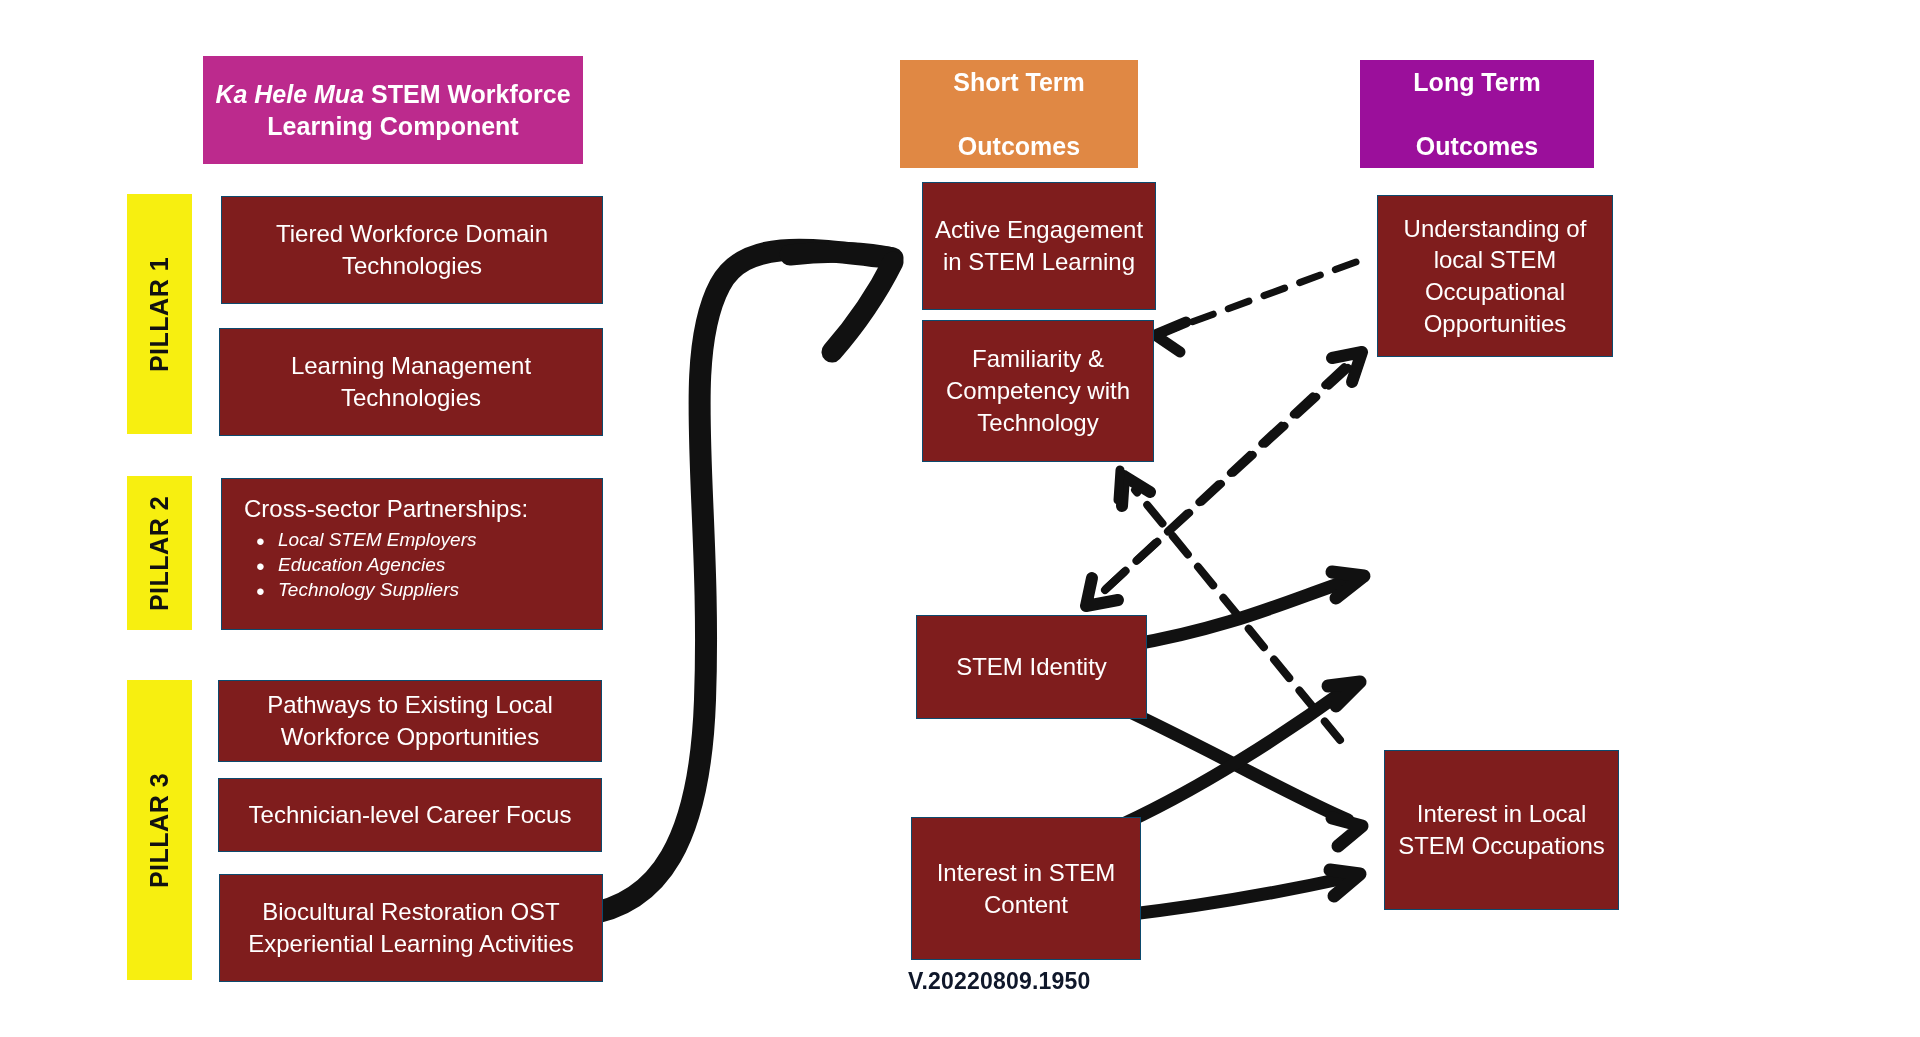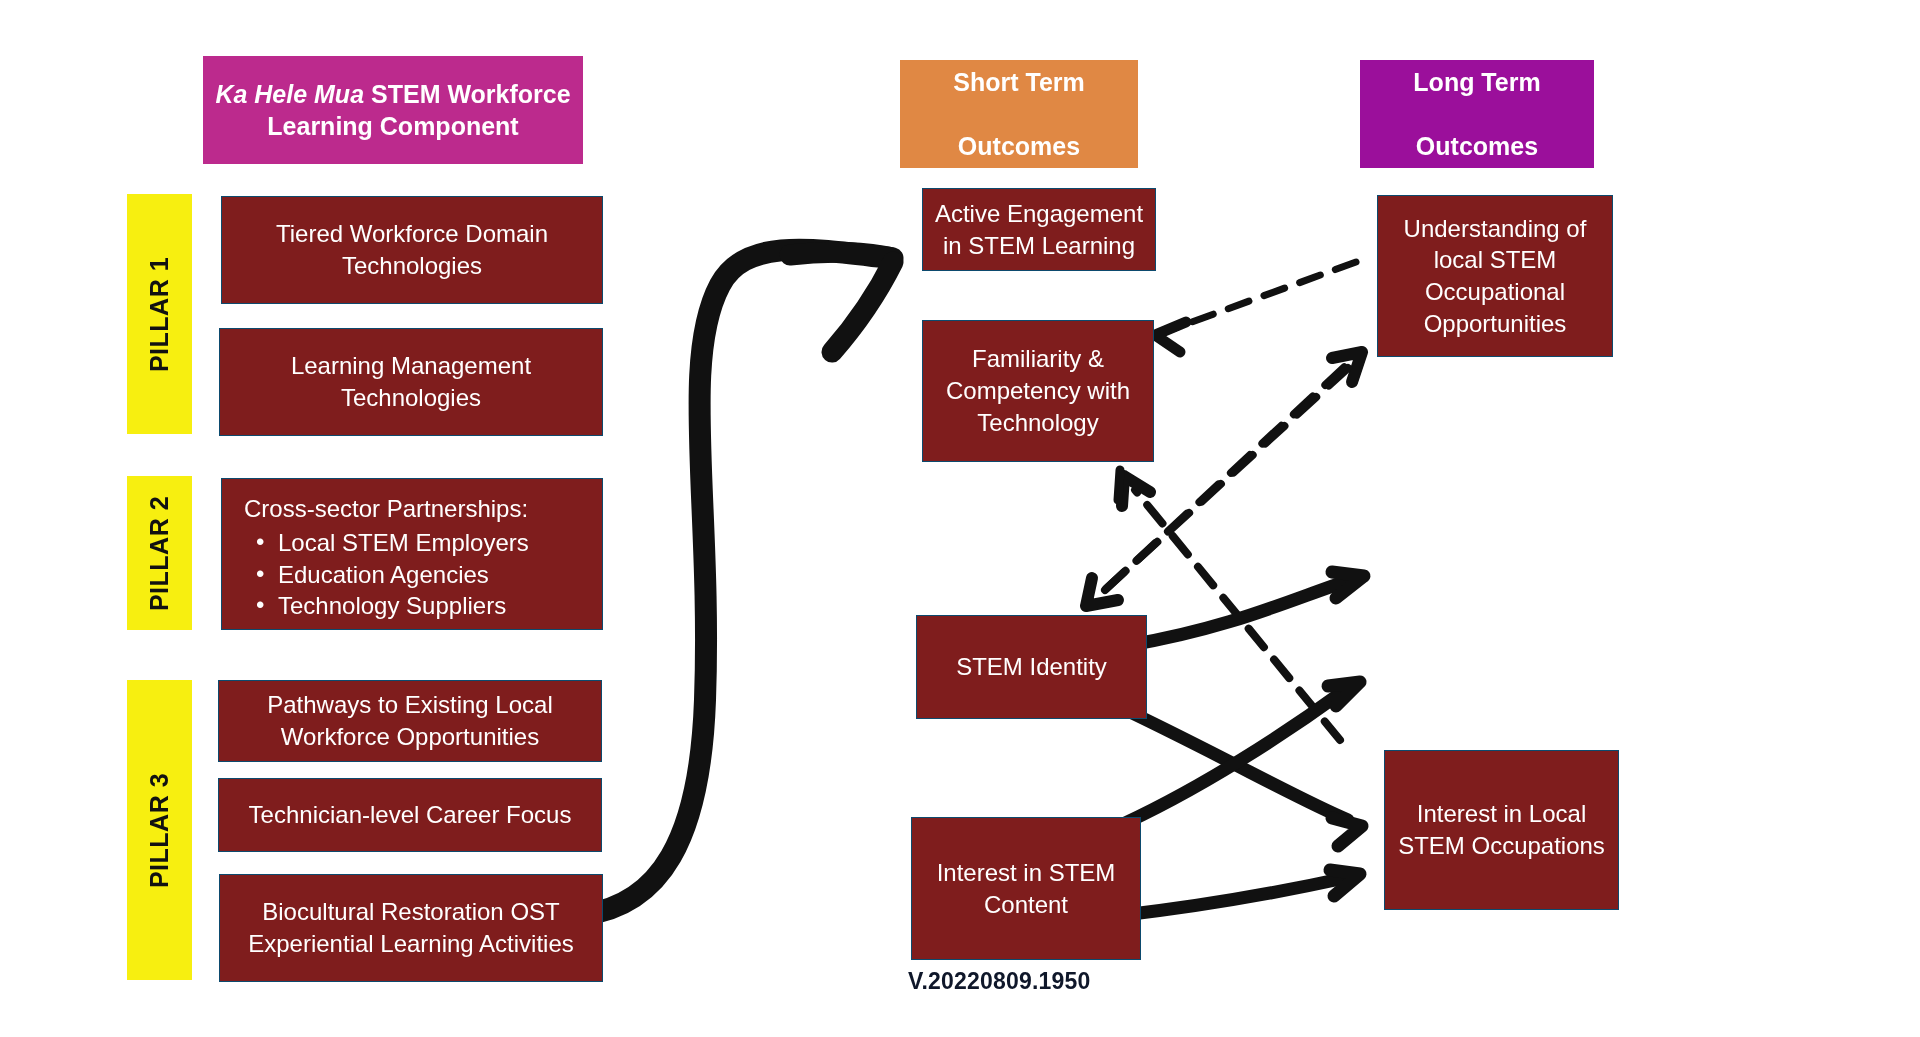--- a/index.html
+++ b/index.html
@@ -29,33 +29,33 @@
   
   .bx{position:absolute;background:#7f1d1d;color:#ffffff;
       display:flex;align-items:center;justify-content:center;text-align:center;
       font-size:24px;line-height:1.32;box-sizing:border-box;padding:6px 10px;
       border:1px solid #0c4a6e;margin-left:19px;}
   .bx .inner{width:100%;}
 
   .bx.listbox{display:block;padding:14px 16px 12px 22px;text-align:left;}
   .bx.listbox .lead{font-size:24px;margin-bottom:2px;}
   .bx.listbox ul{margin:0;padding:0 0 0 34px;list-style:none;}
-  .bx.listbox li{font-size:24px;line-height:1.33;position:relative;}
+  .bx.listbox li{font-size:19px;line-height:1.33;position:relative;font-style:italic;}
   .bx.listbox li:before{content:"\2022";position:absolute;left:-22px;top:-1px;font-size:24px;}
 
   
   #b-tiered   {left:202px;top:196px;width:382px;height:108px;}
   #b-lms      {left:200px;top:328px;width:384px;height:108px;}
   #b-partner  {left:202px;top:478px;width:382px;height:152px;}
   #b-pathways {left:199px;top:680px;width:384px;height:82px;}
   #b-tech     {left:199px;top:778px;width:384px;height:74px;}
   #b-biocult  {left:200px;top:874px;width:384px;height:108px;}
 
   
-  #b-active   {left:903px;top:188px;width:234px;height:83px;}
+  #b-active   {left:903px;top:182px;width:234px;height:128px;}
   #b-familiar {left:903px;top:320px;width:232px;height:142px;}
   #b-identity {left:897px;top:615px;width:231px;height:104px;}
   #b-content  {left:892px;top:817px;width:230px;height:143px;}
 
   
   #b-underst  {left:1358px;top:195px;width:236px;height:162px;}
   #b-motiv    {left:1366px;top:540px;width:234px;height:160px;}
   #b-intlocal {left:1365px;top:750px;width:235px;height:160px;}
 
   

